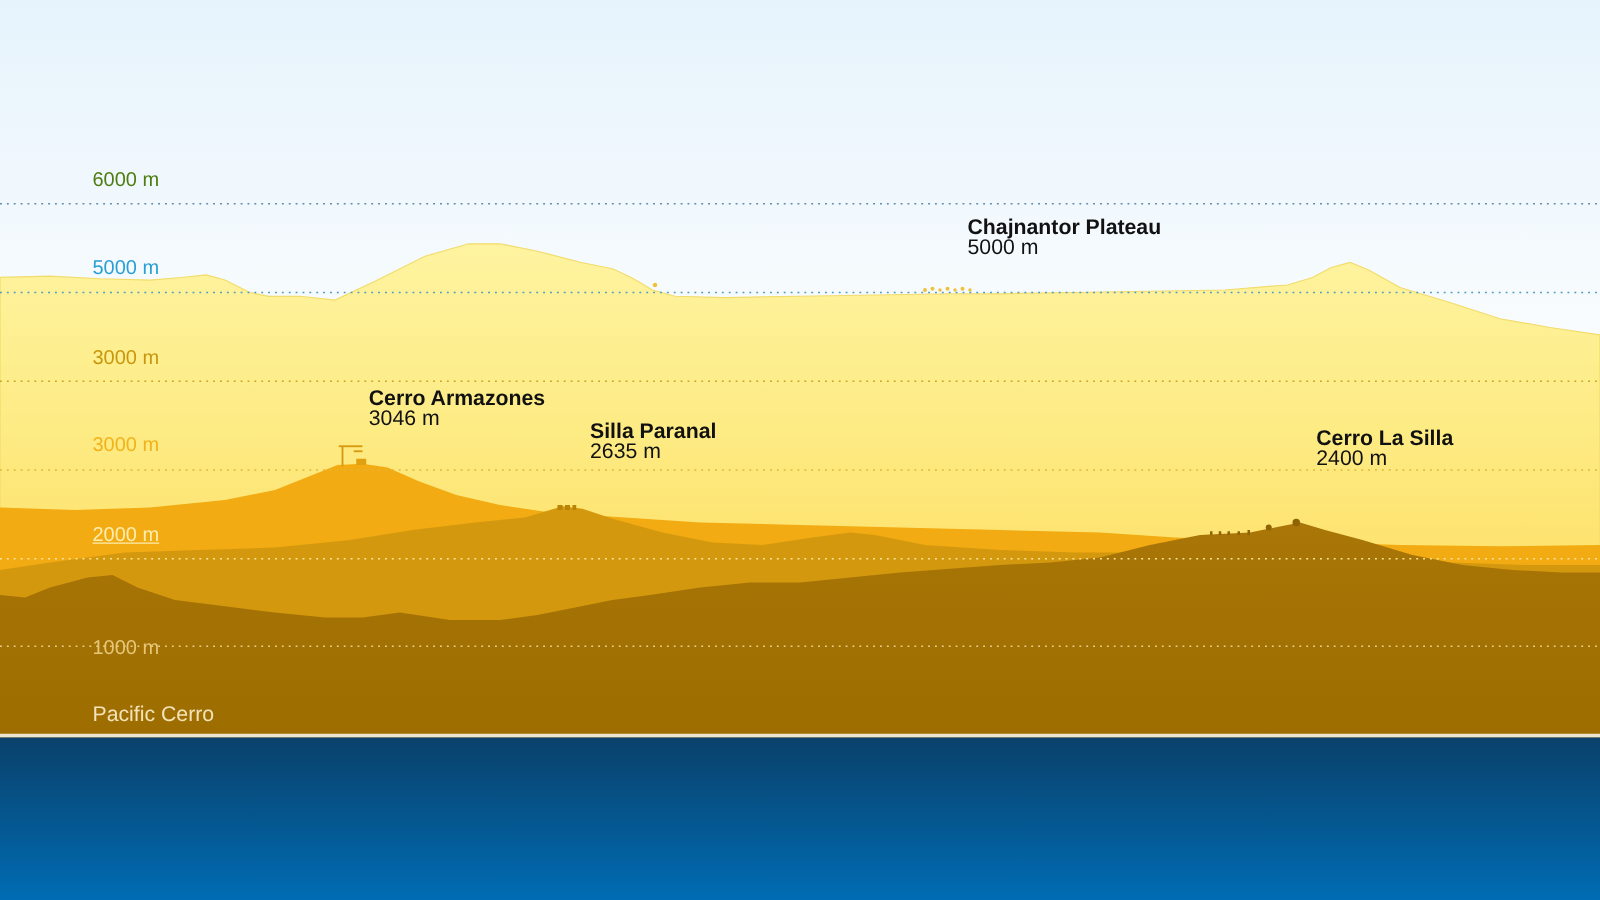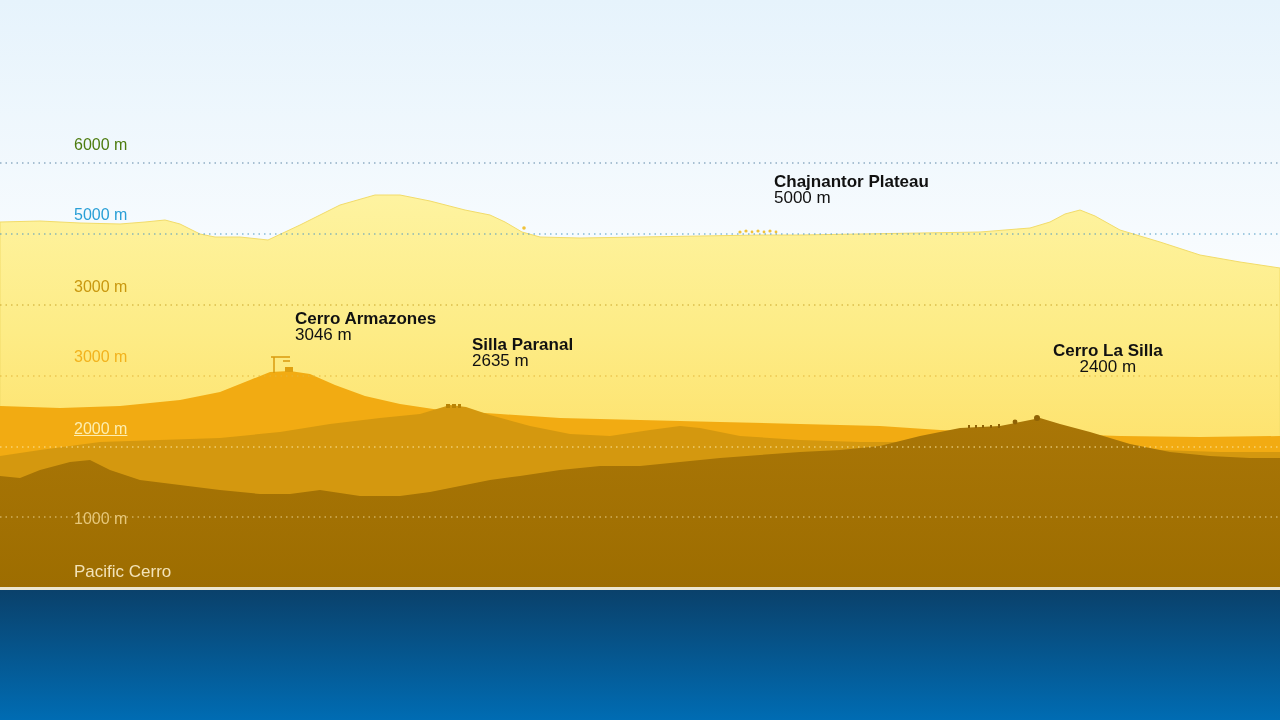--- a/index.html
+++ b/index.html
@@ -117,16 +117,16 @@
   <span class="peak-alt">5000 m</span>
 </div>
 <div class="peak-label" style="left:295px; top:311px;">
   <span class="peak-name">Cerro Armazones</span>
   <span class="peak-alt">3046 m</span>
 </div>
 <div class="peak-label" style="left:472px; top:337px;">
   <span class="peak-name">Silla Paranal</span>
   <span class="peak-alt">2635 m</span>
 </div>
-<div class="peak-label" style="left:1053px; top:343px;text-align:center;">
+<div class="peak-label" style="left:1053px; top:343px;">
   <span class="peak-name">Cerro La Silla</span>
   <span class="peak-alt">2400 m</span>
 </div>
 
 </body></html>

